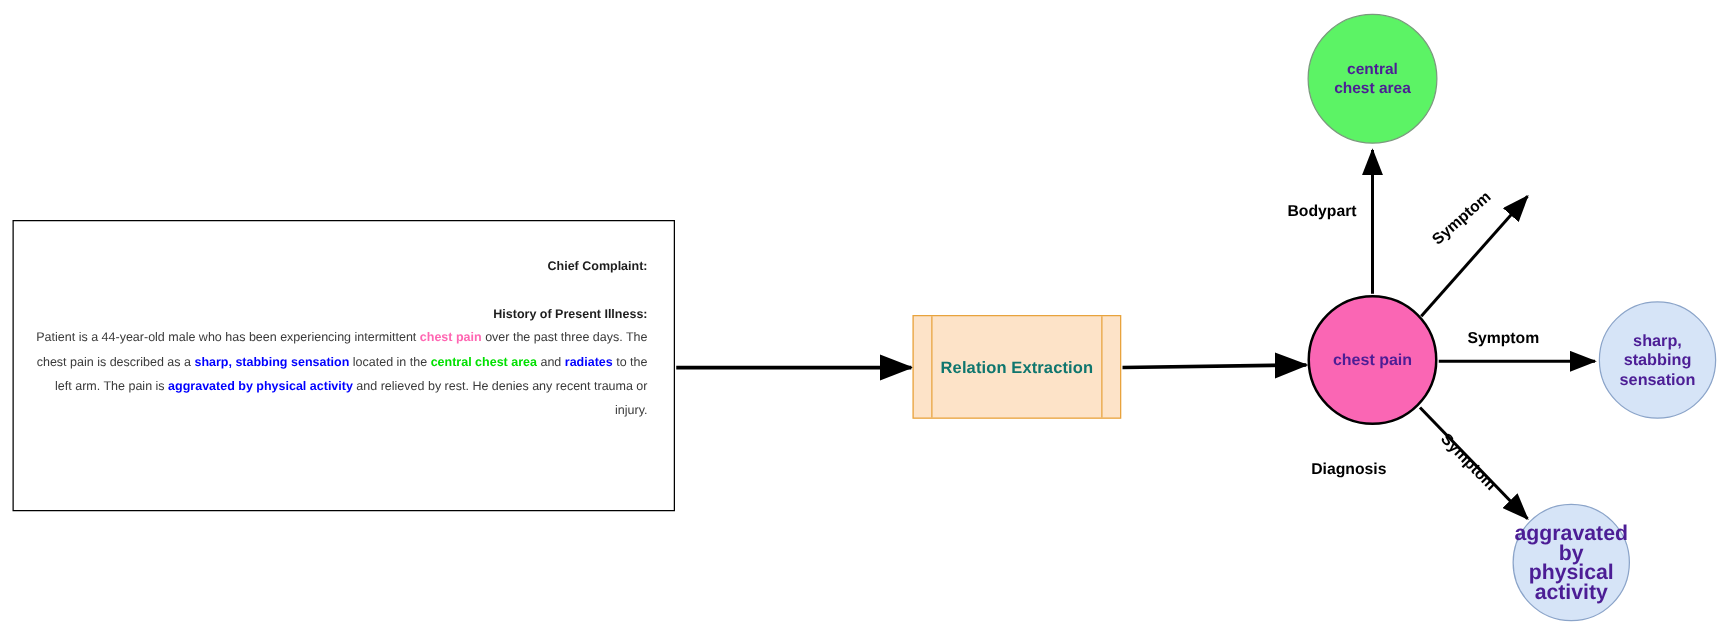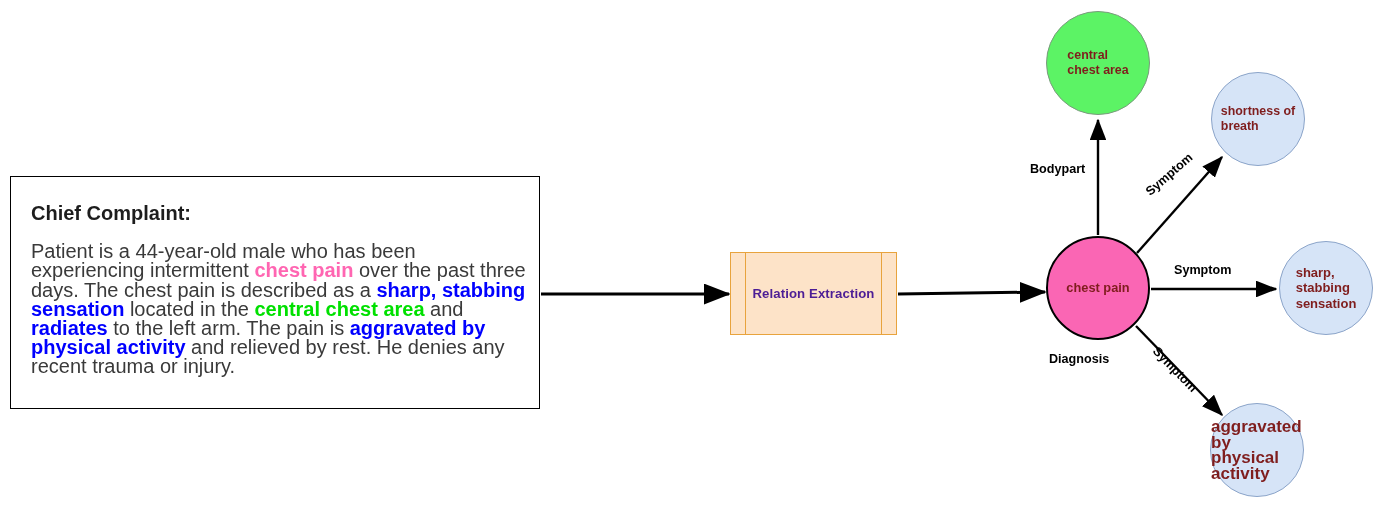--- a/index.html
+++ b/index.html
@@ -25,26 +25,27 @@
     left: 10px;
     top: 176px;
     width: 530px;
     height: 233px;
     border: 1.6px solid #000000;
     background: #ffffff;
     box-sizing: border-box;
   }
   #note-body {
     position: absolute;
-    left: 20px;
+    left: 7px;
     top: 27px;
     width: 500px;
-    font-size: 20px;
+    font-size: 10px;
     line-height: 19.2px;
     color: #3a3a3a;
+    text-align: right;
   }
   .note-heading {
     font-weight: bold;
     color: #1d1d1d;
   }
   .note-para { margin: 0; }
   .note-gap { height: 19px; }
   .ent-pink  { color: #ff66b2; font-weight: bold; }
   .ent-blue  { color: #0000ff; font-weight: bold; }
   .ent-green { color: #00e000; font-weight: bold; }
@@ -73,34 +74,35 @@
     position: absolute;
     left: 0;
     top: 0;
     width: 100%;
     height: 100%;
     display: flex;
     align-items: center;
     justify-content: center;
     font-size: 13.2px;
     font-weight: bold;
-    color: #4c1d95;
+    color: #0f766e;
     letter-spacing: .1px;
   }
 
   
   .node {
     position: absolute;
     border-radius: 50%;
     display: flex;
     align-items: center;
     justify-content: center;
+    text-align: center;
     box-sizing: border-box;
     font-weight: bold;
-    color: #7f1d1d;
+    color: #4c1d95;
     line-height: 15.5px;
   }
   .node-label { pointer-events: none; white-space: pre-line; }
 
   #node-bodypart {
     left: 1046px; top: 11px;
     width: 104px; height: 104px;
     background: #5cf365;
     border: 1.3px solid #7a9a7d;
     font-size: 12.4px;
@@ -136,21 +138,21 @@
 
   
   .edge-label {
     position: absolute;
     font-size: 12.6px;
     font-weight: bold;
     color: #000000;
     white-space: nowrap;
   }
   #lbl-bodypart  { left: 1030px; top: 162px; }
-  #lbl-diagnosis { left: 1049px; top: 352px; }
+  #lbl-diagnosis { left: 1049px; top: 368px; }
   #lbl-symptom-1 { left: 1143px; top: 188px; transform: rotate(-41deg); transform-origin: left top; }
   #lbl-symptom-2 { left: 1174px; top: 263px; }
   #lbl-symptom-3 { left: 1160px; top: 344px; transform: rotate(46deg); transform-origin: left top; }
 
   svg.overlay {
     position: absolute;
     left: 0; top: 0;
     width: 1385px; height: 509px;
     pointer-events: none;
   }
@@ -161,20 +163,23 @@
 <div id="stage">
 
   <div id="note-card">
     <div id="note-body">
       <p class="note-para">
         <span class="note-heading">Chief Complaint:</span>
       </p>
 
       <div class="note-gap"></div>
 
+      <p class="note-para">
+        <span class="note-heading">History of Present Illness:</span>
+      </p>
       <p class="note-para"><span>Patient is a 44-year-old male who has been experiencing intermittent </span><span class="ent-pink">chest pain</span><span> over the past three days. The chest pain is described as a </span><span class="ent-blue">sharp, stabbing sensation</span><span> located in the </span><span class="ent-green">central chest area</span><span> and </span><span class="ent-blue">radiates</span><span> to the left arm. The pain is </span><span class="ent-blue">aggravated by physical activity</span><span> and relieved by rest. He denies any recent trauma or injury.</span></p>
     </div>
   </div>
 
   <svg class="overlay" viewBox="0 0 1385 509">
     <defs>
       <marker id="arrowhead" markerWidth="9" markerHeight="7" refX="8.4" refY="3.5" orient="auto">
         <polygon points="0 0, 9 3.5, 0 7" fill="#000000"></polygon>
       </marker>
     </defs>
@@ -200,24 +205,20 @@
 
   <div class="node" id="node-bodypart">
     <span class="node-label">central
 chest area</span>
   </div>
 
   <div class="node" id="node-hub">
     <span class="node-label">chest pain</span>
   </div>
 
-  <div class="node" id="node-sob">
-    <span class="node-label">shortness of
-breath</span>
-  </div>
 
   <div class="node" id="node-sharp">
     <span class="node-label">sharp,
 stabbing
 sensation</span>
   </div>
 
   <div class="node" id="node-aggravated">
     <span class="node-label">aggravated
 by physical

